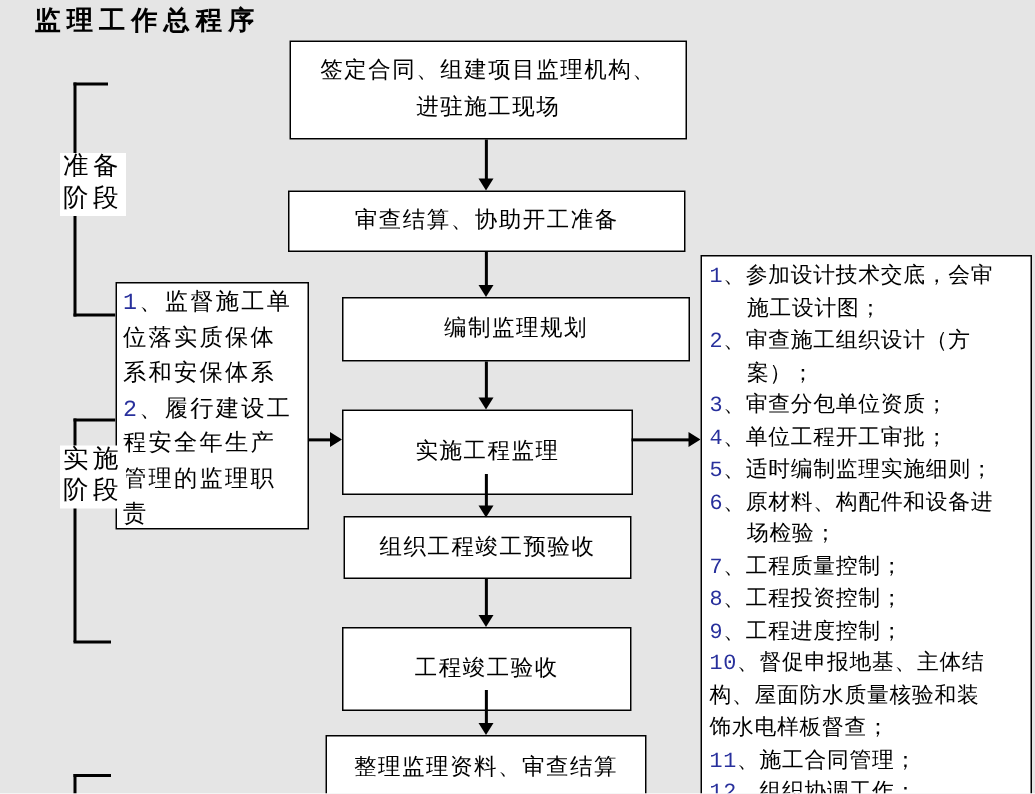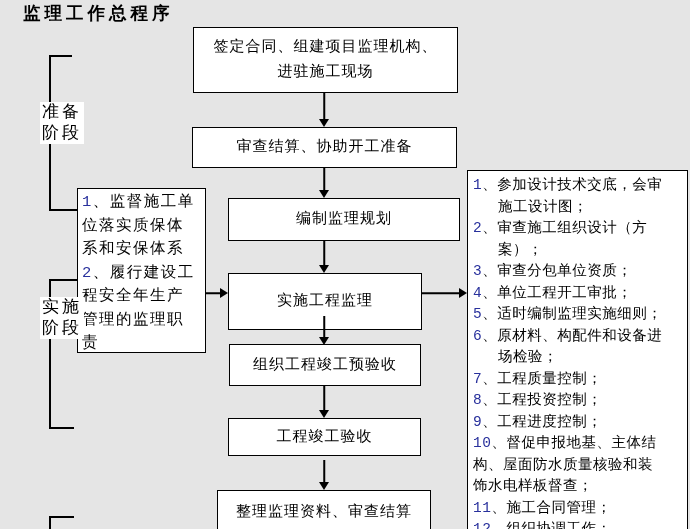--- a/index.html
+++ b/index.html
@@ -50,21 +50,21 @@
   .note-item { padding-left:25px; text-indent:-25px; }
   .note-item.no-hang { padding-left:0; text-indent:0; }
   .left-note .note-item { padding-left:0; text-indent:0; }
   .num { color:var(--num-color,#28309c); }
   
   #box1 { left:193px; top:27px;  width:265px; height:66px; }
   #box2 { left:192px; top:127px; width:265px; height:41px; }
   #box3 { left:228px; top:198px; width:232px; height:43px; }
   #box4 { left:228px; top:273px; width:194px; height:57px; }
   #box5 { left:229px; top:344px; width:192px; height:42px; }
-  #box6 { left:228px; top:418px; width:193px; height:38px; }
+  #box6 { left:228px; top:418px; width:193px; height:56px; }
   #box7 { left:217px; top:490px; width:214px; height:45px; }
 </style>
 </head>
 <body>
 
 <div id="root">
 
   <div class="title">监理工作总程序</div>
 
   <div class="box" id="box1">签定合同、组建项目监理机构、<br>进驻施工现场</div>

